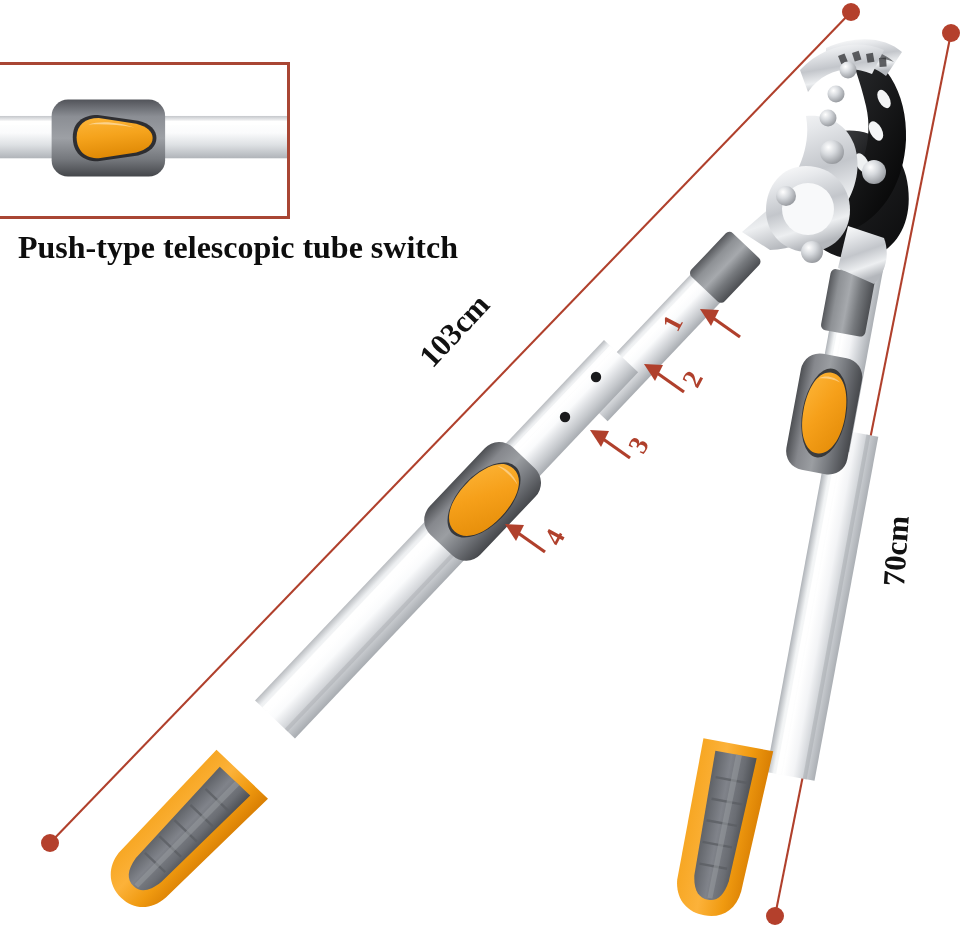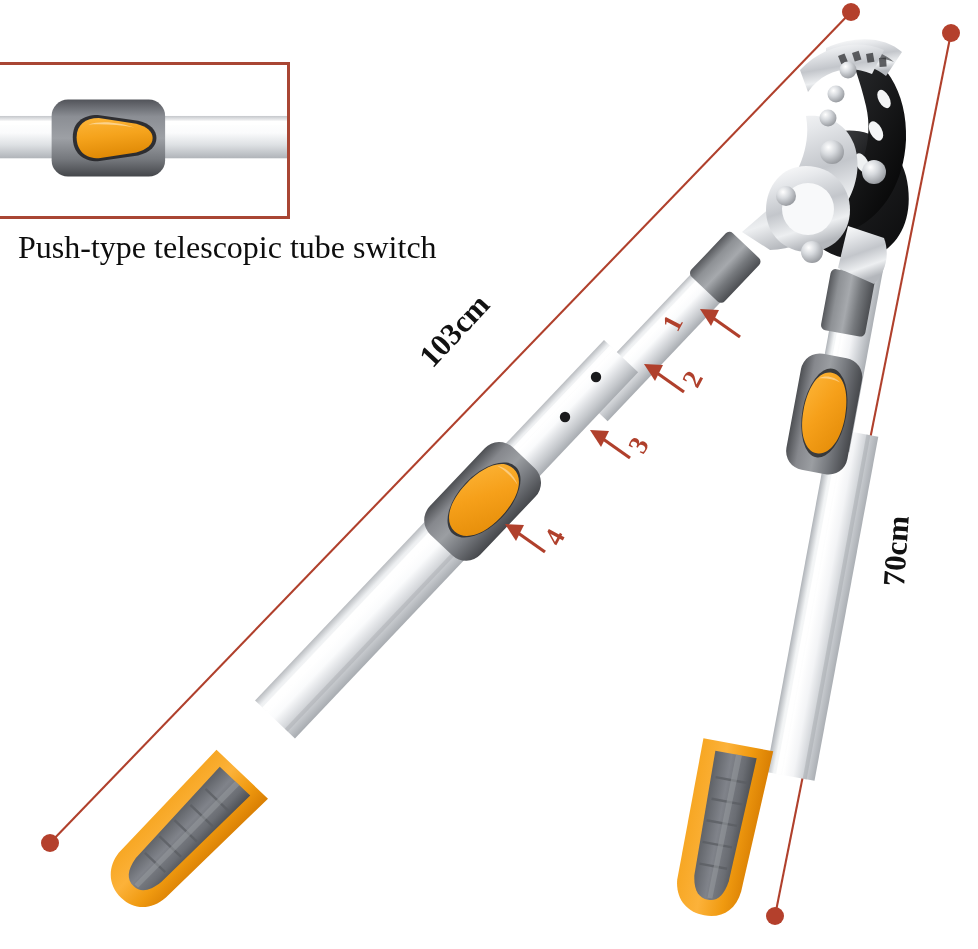--- a/index.html
+++ b/index.html
@@ -3,21 +3,21 @@
 <meta charset="utf-8">
 <style>
   html,body{margin:0;padding:0;background:#fff;}
   body{width:978px;height:949px;position:relative;overflow:hidden;
        font-family:"Liberation Serif",serif;}
   #stage{position:absolute;inset:0;width:978px;height:949px;background:#ffffff;}
   svg.layer{position:absolute;left:0;top:0;width:978px;height:949px;}
   .inset-box{position:absolute;left:-4px;top:62px;width:294px;height:157px;
              border:3px solid #A94634;background:#ffffff;box-sizing:border-box;}
   .caption{position:absolute;left:18px;top:229px;width:600px;
-           font-family:"Liberation Serif",serif;font-weight:normal;
+           font-family:"Liberation Serif",serif;font-weight:bold;
            font-size:32px;color:#0d0d0d;letter-spacing:0px;white-space:nowrap;}
   .dim-label{position:absolute;font-family:"Liberation Serif",serif;
              font-weight:bold;color:#111;white-space:nowrap;}
   #label-103{left:412px;top:350px;font-size:31px;
              transform:rotate(-47deg);transform-origin:left top;}
   #label-70{left:876px;top:585px;font-size:31px;
             transform:rotate(-86deg);transform-origin:left top;}
   .callout-num{position:absolute;font-family:"Liberation Serif",serif;
                font-weight:bold;font-size:27px;color:#B0402C;white-space:nowrap;}
   #num-1{left:656px;top:322px;transform:rotate(-62deg);transform-origin:left top;}

